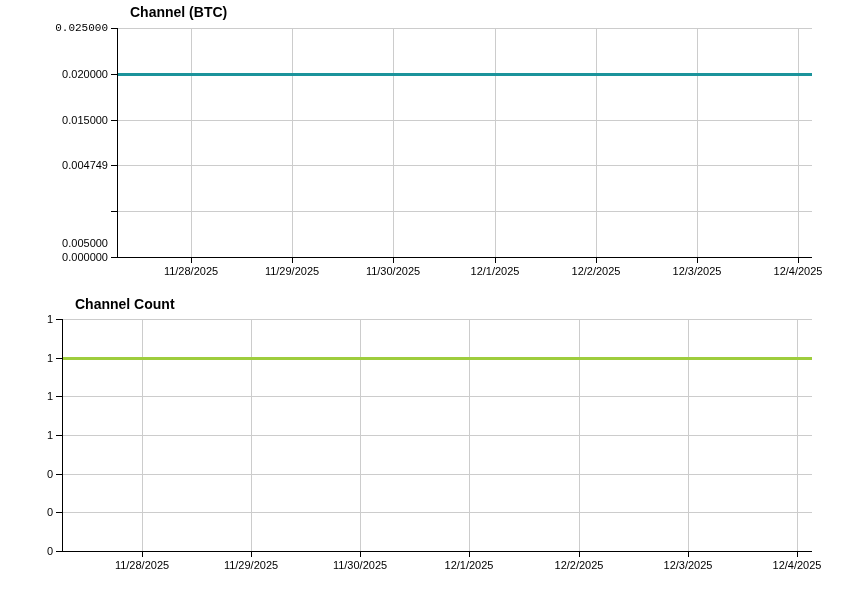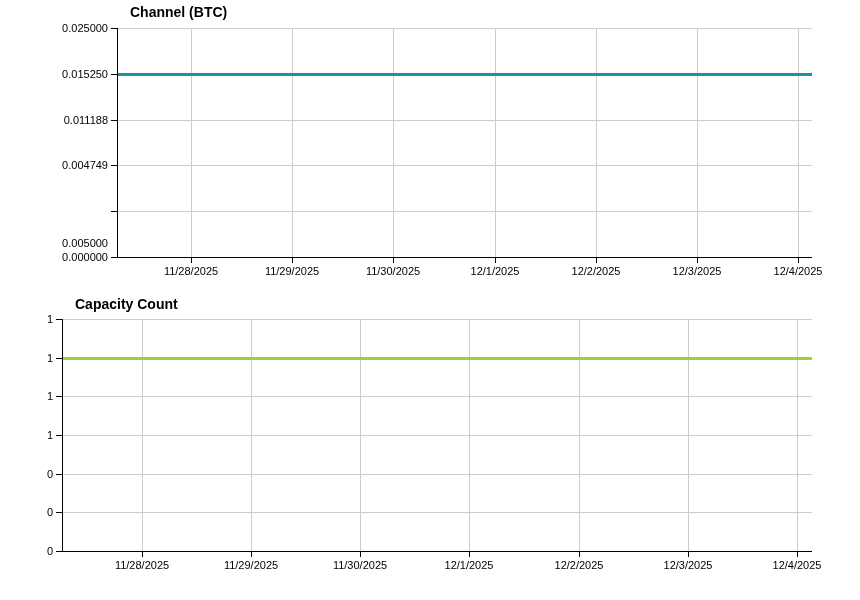--- a/index.html
+++ b/index.html
@@ -42,27 +42,27 @@
 </head>
 <body>
 
 <div class="screen">
 
   <section>
     <h2 class="chart-title" id="chart0-title">Channel (BTC)</h2>
     <div class="plot" id="plot-0">
         <div class="abs" style="left: 0px; top: 0px; width: 695px; height: 1px; background: rgb(204, 204, 204);"></div>
         <div class="abs" style="left: -6px; top: 0px; width: 6px; height: 1px; background: rgb(0, 0, 0);"></div>
-        <div class="tick-label y-tick-label" style="left: -79px; top: -7px; color: rgb(0, 0, 0);">0.025000</div>
+        <div class="tick-label y-tick-label" style="left: -79px; top: -7px; color: rgb(0, 0, 0); font-family: Liberation Mono, monospace;">0.025000</div>
         <div class="abs" style="left: 0px; top: 46px; width: 695px; height: 1px; background: rgb(204, 204, 204);"></div>
         <div class="abs" style="left: -6px; top: 46px; width: 6px; height: 1px; background: rgb(0, 0, 0);"></div>
-        <div class="tick-label y-tick-label" style="left: -79px; top: 39px; color: rgb(0, 0, 0);">0.015250</div>
+        <div class="tick-label y-tick-label" style="left: -79px; top: 39px; color: rgb(0, 0, 0);">0.020000</div>
         <div class="abs" style="left: 0px; top: 92px; width: 695px; height: 1px; background: rgb(204, 204, 204);"></div>
         <div class="abs" style="left: -6px; top: 92px; width: 6px; height: 1px; background: rgb(0, 0, 0);"></div>
-        <div class="tick-label y-tick-label" style="left: -79px; top: 85px; color: rgb(0, 0, 0);">0.011188</div>
+        <div class="tick-label y-tick-label" style="left: -79px; top: 85px; color: rgb(0, 0, 0);">0.015000</div>
         <div class="abs" style="left: 0px; top: 137px; width: 695px; height: 1px; background: rgb(204, 204, 204);"></div>
         <div class="abs" style="left: -6px; top: 137px; width: 6px; height: 1px; background: rgb(0, 0, 0);"></div>
         <div class="tick-label y-tick-label" style="left: -79px; top: 130px; color: rgb(0, 0, 0);">0.004749</div>
         <div class="abs" style="left: 0px; top: 183px; width: 695px; height: 1px; background: rgb(204, 204, 204);"></div>
         <div class="abs" style="left: -6px; top: 183px; width: 6px; height: 1px; background: rgb(0, 0, 0);"></div>
         <div class="tick-label y-tick-label" style="left: -79px; top: 176px; color: rgb(0, 0, 0); margin-top: 32px;">0.005000</div>
         <div class="abs" style="left: -6px; top: 229px; width: 6px; height: 1px; background: rgb(0, 0, 0);"></div>
         <div class="tick-label y-tick-label" style="left: -79px; top: 222px; color: rgb(0, 0, 0);">0.000000</div>
         <div class="abs" style="left: 74px; top: 0px; width: 1px; height: 229px; background: rgb(204, 204, 204);"></div>
         <div class="abs" style="left: 74px; top: 229px; width: 1px; height: 6px; background: rgb(0, 0, 0);"></div>
@@ -85,21 +85,21 @@
         <div class="abs" style="left: 681px; top: 0px; width: 1px; height: 229px; background: rgb(204, 204, 204);"></div>
         <div class="abs" style="left: 681px; top: 229px; width: 1px; height: 6px; background: rgb(0, 0, 0);"></div>
         <div class="tick-label x-tick-label" style="left: 636px; top: 236px; color: rgb(0, 0, 0);">12/4/2025</div>
         <div class="abs" style="left: 0px; top: 45px; width: 695px; height: 3px; background: rgb(27, 147, 155);"></div>
         <div class="abs" style="left: 0px; top: 0px; width: 1px; height: 230px; background: rgb(0, 0, 0);"></div>
         <div class="abs" style="left: 0px; top: 229px; width: 695px; height: 1px; background: rgb(0, 0, 0);"></div>
       </div>
   </section>
 
   <section>
-    <h2 class="chart-title" id="chart1-title">Capacity Count</h2>
+    <h2 class="chart-title" id="chart1-title">Channel Count</h2>
     <div class="plot" id="plot-1">
         <div class="abs" style="left: 0px; top: 0px; width: 750px; height: 1px; background: rgb(204, 204, 204);"></div>
         <div class="abs" style="left: -6px; top: 0px; width: 6px; height: 1px; background: rgb(0, 0, 0);"></div>
         <div class="tick-label y-tick-label" style="left: -79px; top: -7px; color: rgb(0, 0, 0);">1</div>
         <div class="abs" style="left: 0px; top: 39px; width: 750px; height: 1px; background: rgb(204, 204, 204);"></div>
         <div class="abs" style="left: -6px; top: 39px; width: 6px; height: 1px; background: rgb(0, 0, 0);"></div>
         <div class="tick-label y-tick-label" style="left: -79px; top: 32px; color: rgb(0, 0, 0);">1</div>
         <div class="abs" style="left: 0px; top: 77px; width: 750px; height: 1px; background: rgb(204, 204, 204);"></div>
         <div class="abs" style="left: -6px; top: 77px; width: 6px; height: 1px; background: rgb(0, 0, 0);"></div>
         <div class="tick-label y-tick-label" style="left: -79px; top: 70px; color: rgb(0, 0, 0);">1</div>

